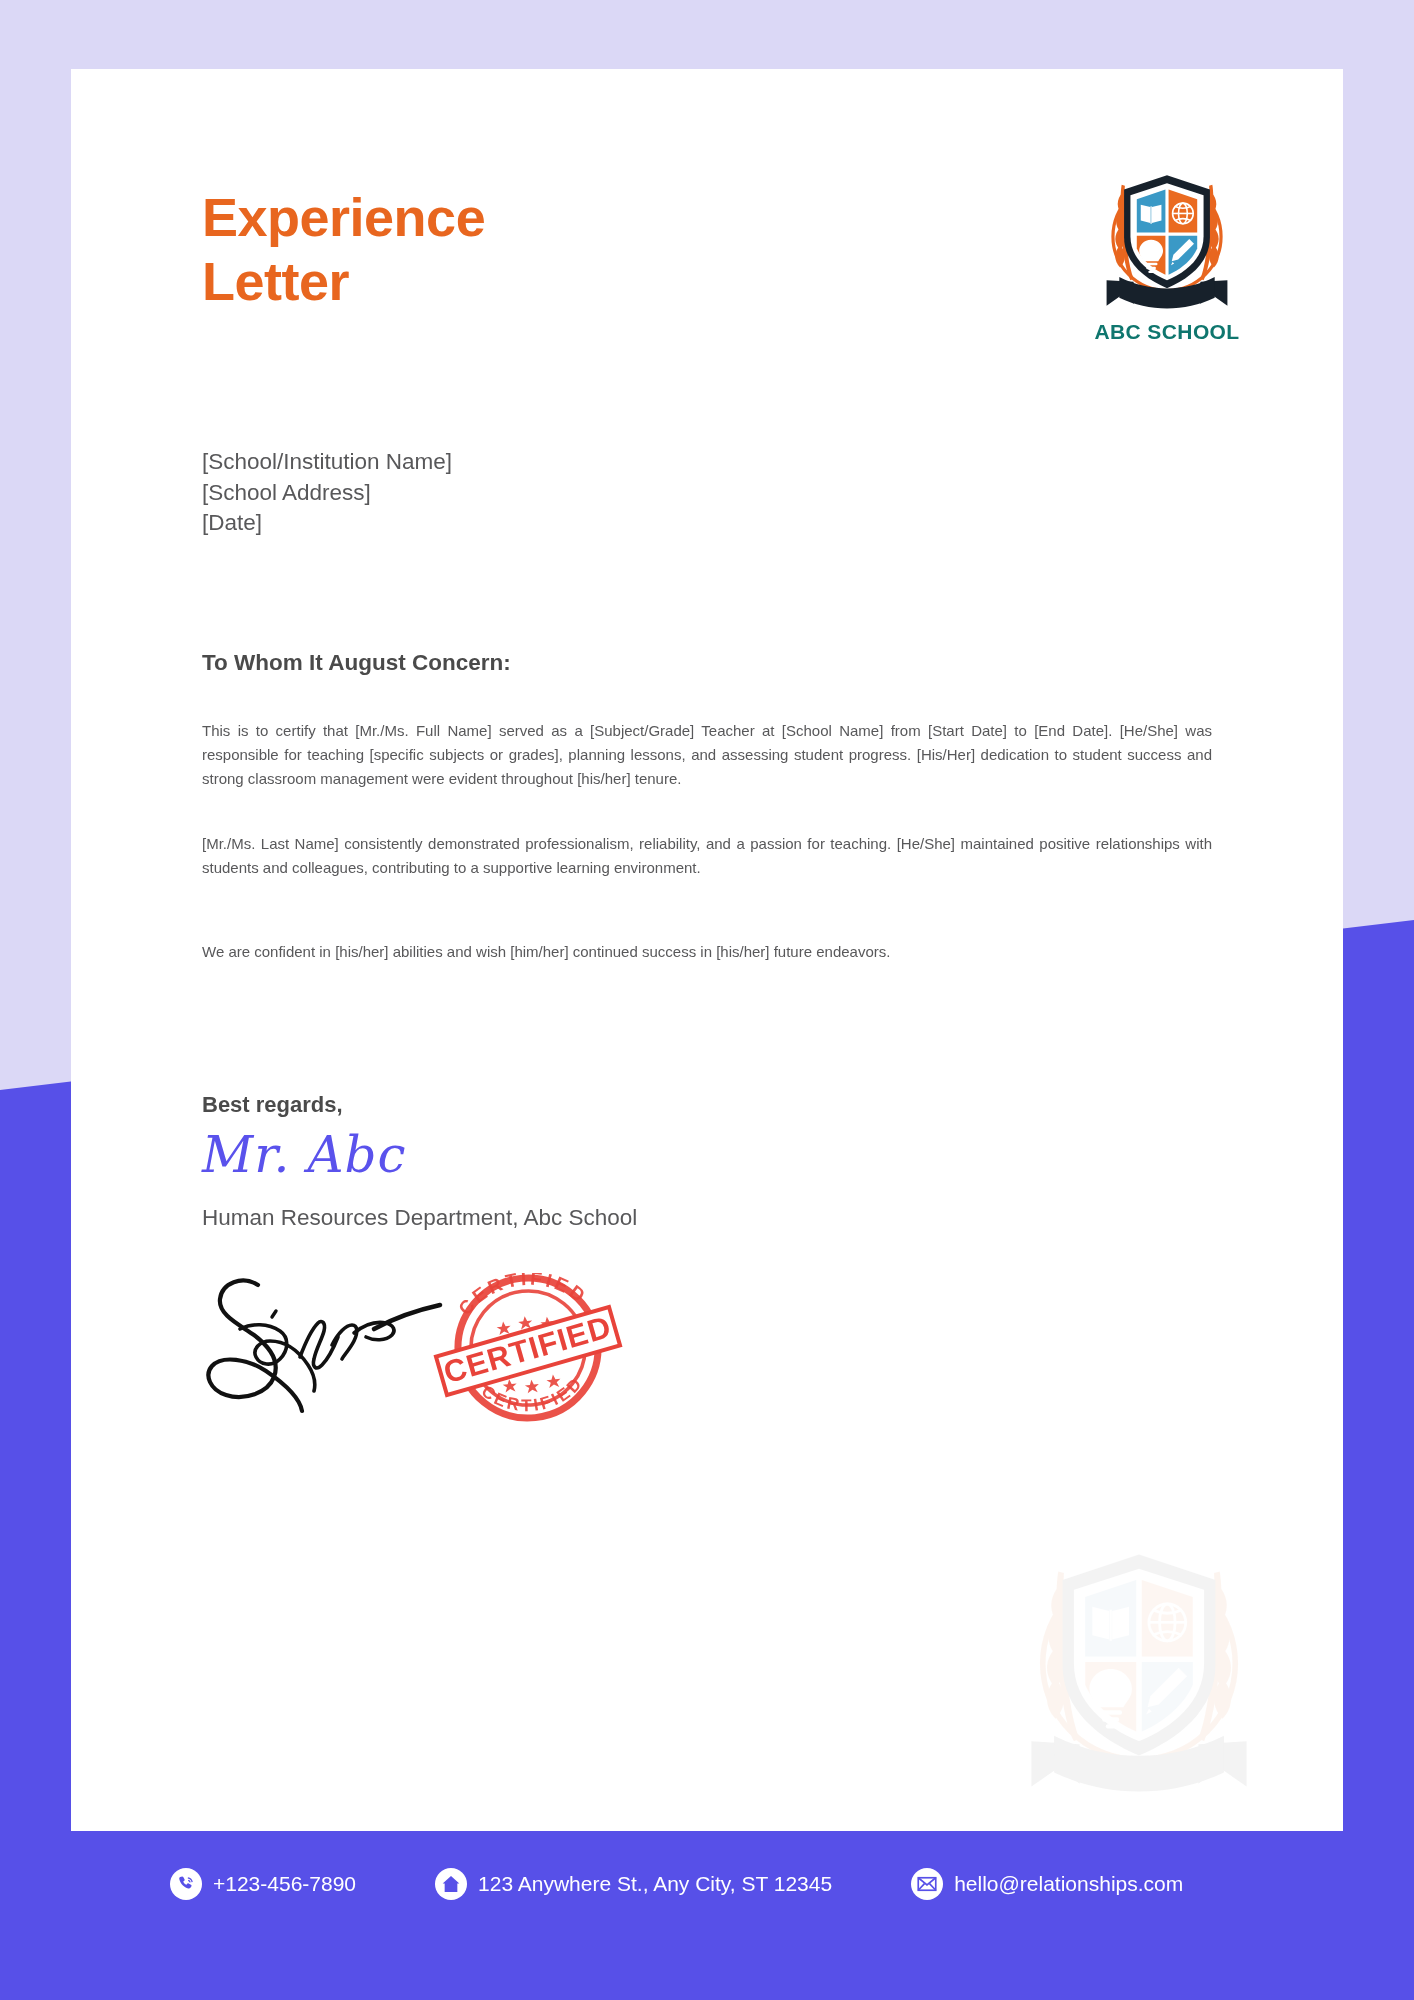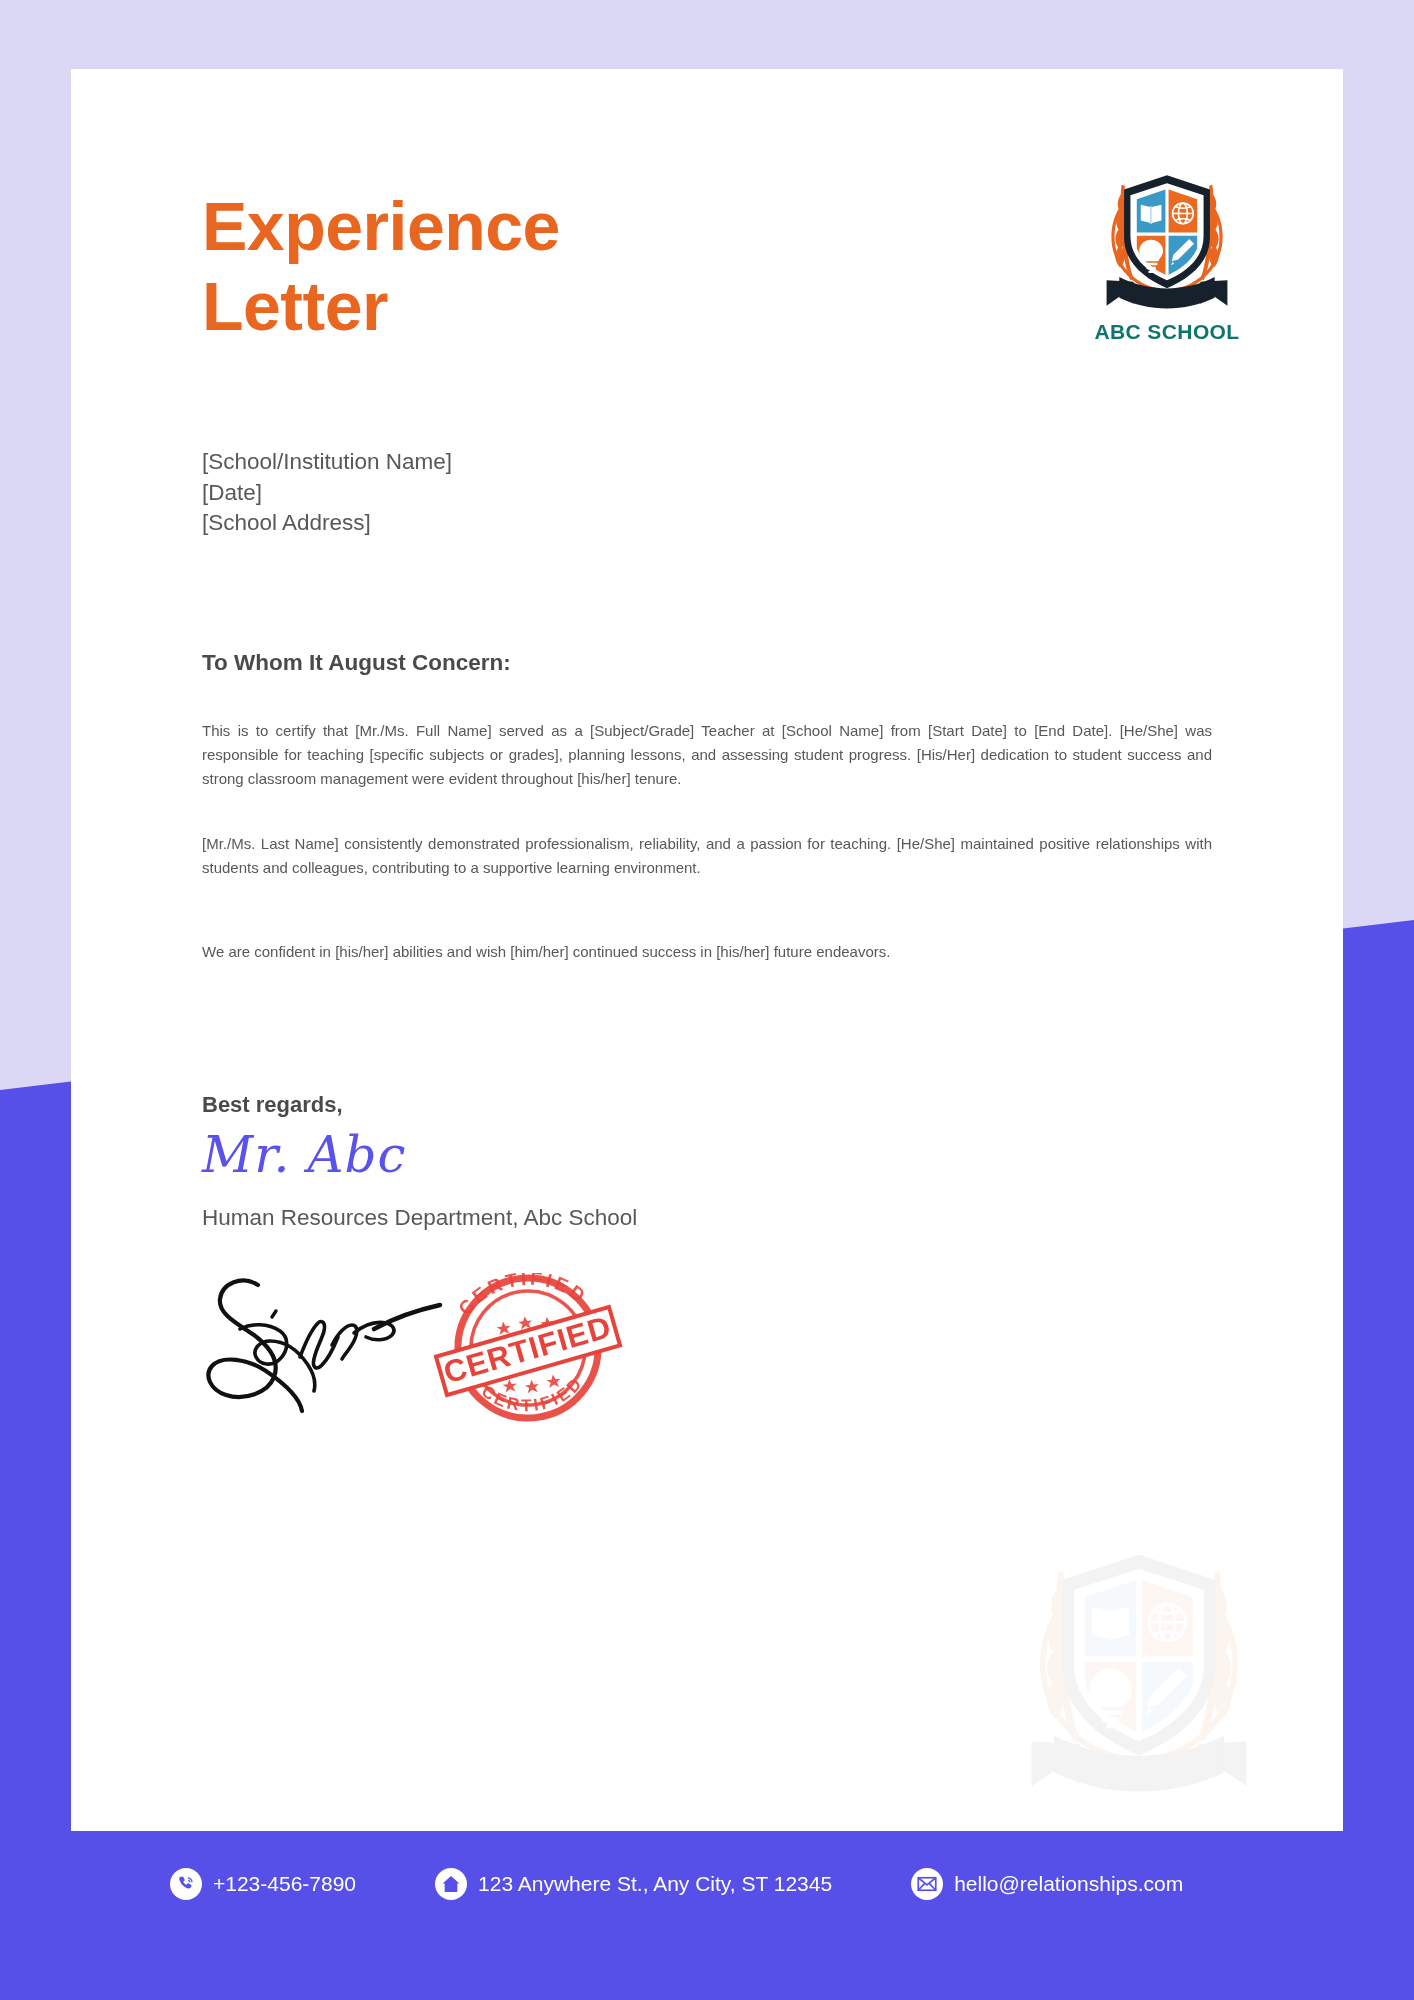--- a/index.html
+++ b/index.html
@@ -38,21 +38,21 @@
   .header {
     position: absolute;
     left: 0; top: 0;
     width: 100%;
     height: 260px;
   }
   .doc-title {
     position: absolute;
     left: 131px;
     top: 117px;
-    font-size: 68px;
+    font-size: 54px;
     font-weight: bold;
     line-height: 1.18;
     color: #e8661f;
     letter-spacing: -0.5px;
   }
   .doc-title .t-line { display: block; }
 
   .logo-block {
     position: absolute;
     right: 81px;
@@ -264,22 +264,22 @@
         </g>
       </svg>
       <div class="logo-name">ABC SCHOOL</div>
     </div>
   </div>
 
   <div class="body-area">
 
     <div class="addr-block">
       <span class="addr-line">[School/Institution Name]</span>
+      <span class="addr-line">[School Address]</span>
       <span class="addr-line">[Date]</span>
-      <span class="addr-line">[School Address]</span>
     </div>
 
     <div class="salutation">To Whom It August Concern:</div>
 
     <p class="para p1">This is to certify that [Mr./Ms. Full Name] served as a [Subject/Grade] Teacher at [School Name] from [Start Date] to [End Date]. [He/She] was responsible for teaching [specific subjects or grades], planning lessons, and assessing student progress. [His/Her] dedication to student success and strong classroom management were evident throughout [his/her] tenure.</p>
     <p class="para p2">[Mr./Ms. Last Name] consistently demonstrated professionalism, reliability, and a passion for teaching. [He/She] maintained positive relationships with students and colleagues, contributing to a supportive learning environment.</p>
     <p class="para p3">We are confident in [his/her] abilities and wish [him/her] continued success in [his/her] future endeavors.</p>
   </div>
 
   <div class="signoff">

